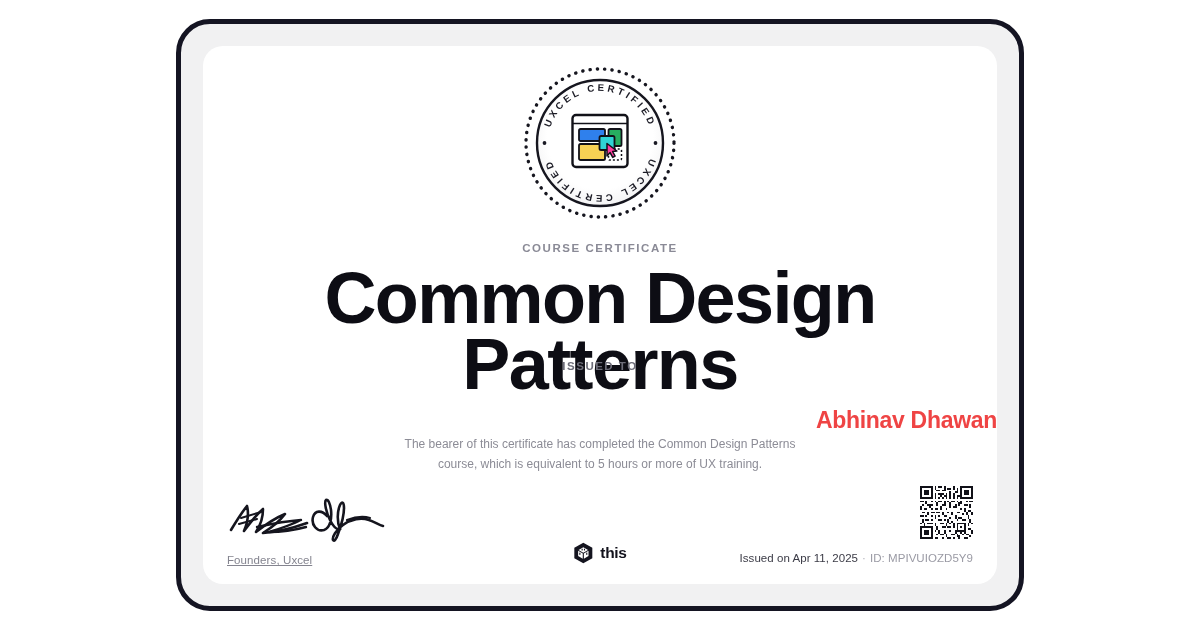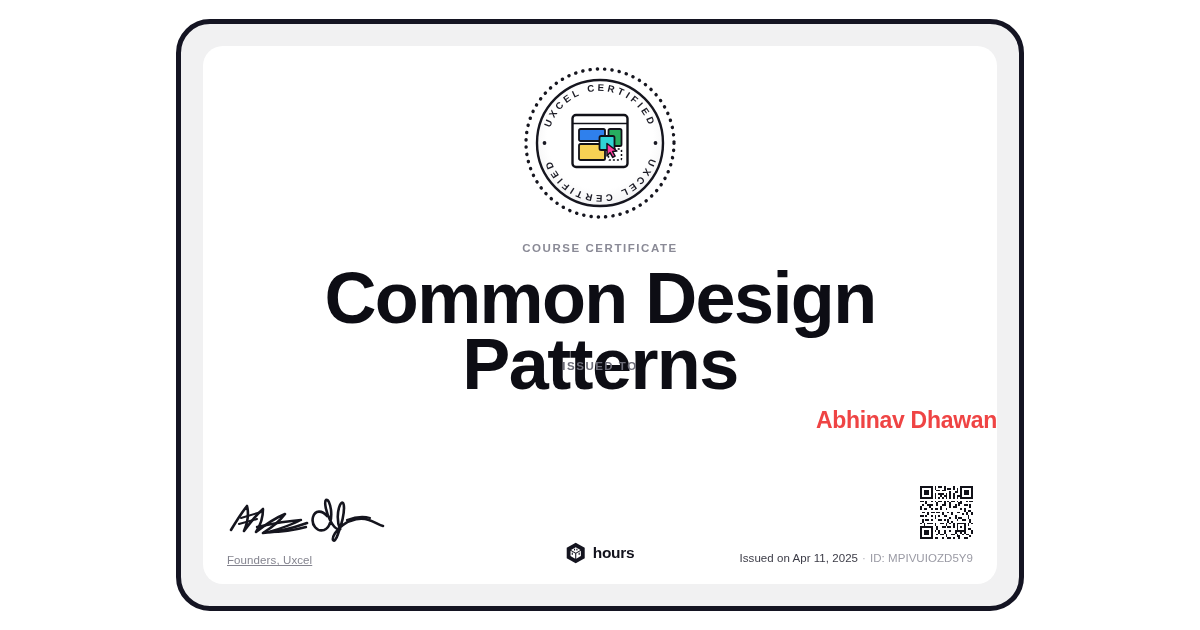--- a/index.html
+++ b/index.html
@@ -218,20 +218,24 @@
       </div>
 
       <div class="eyebrow">COURSE CERTIFICATE</div>
 
       <div class="cert-title">Common Design Patterns</div>
 
       <div class="issued-to-label">ISSUED TO</div>
 
       <div class="recipient-name">Abhinav Dhawan</div>
 
+      <div class="cert-body">
+        <span>The bearer of this certificate has completed the Common Design Patterns</span>
+        <span>course, which is equivalent to 5 hours or more of UX training.</span>
+      </div>
 
       <div class="signature-block">
         <svg class="signature-img" viewBox="0 0 165 52" aria-hidden="true">
           <g fill="none" stroke="#15151e" stroke-linecap="round" stroke-linejoin="round">
             <path d="M4,34 C10,24 16,15 20,10 C22,18 20,28 17,35 C23,27 30,18 36,13
                      C36,22 33,30 29,36 C38,29 48,22 58,18 C52,26 44,32 36,37
                      C50,36 66,32 80,27" stroke-width="2.6"></path>
             <path d="M14,22 L34,16 M12,28 L30,23" stroke-width="2.1"></path>
             <path d="M30,31 C44,28 60,25 74,24 C64,29 52,33 42,36
                      C54,36 68,34 79,31" stroke-width="2.4"></path>
@@ -256,21 +260,21 @@
             <path d="M5.3,9.6 L10.4,12.5 L10.4,18.3 L5.3,15.4 Z"></path>
             <path d="M16.7,9.6 L16.7,15.4 L11.6,18.3 L11.6,12.5 Z"></path>
           </g>
           <g fill="#14141f">
             <rect x="9.1" y="7.3" width="1.2" height="1.9"></rect>
             <rect x="11.7" y="7.3" width="1.2" height="1.9"></rect>
             <rect x="6.6" y="11.6" width="1.2" height="2.4"></rect>
             <rect x="14.2" y="11.6" width="1.2" height="2.4"></rect>
           </g>
         </svg>
-        <div class="brand-word">hours</div>
+        <div class="brand-word">this</div>
       </div>
 
       <div class="qr-block">
         <svg viewBox="0 0 29 29" width="53" height="53" shape-rendering="crispEdges" aria-hidden="true">
           <rect width="29" height="29" fill="#ffffff"></rect>
           <g fill="#111118">
 
             <path d="M0,0 h7 v7 h-7 Z M1,1 v5 h5 v-5 Z"></path>
             <rect x="2" y="2" width="3" height="3"></rect>
             <path d="M22,0 h7 v7 h-7 Z M23,1 v5 h5 v-5 Z"></path>

